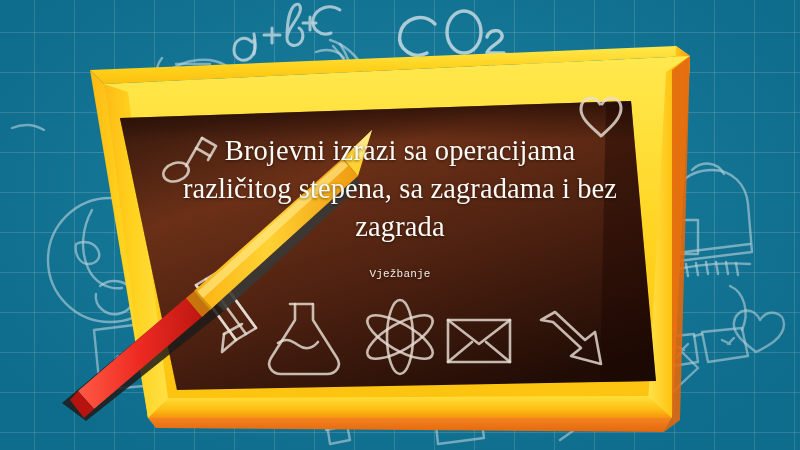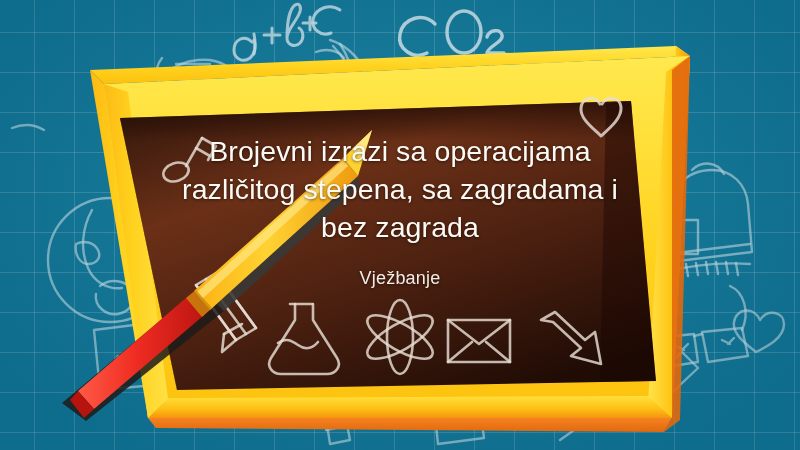--- a/index.html
+++ b/index.html
@@ -30,30 +30,30 @@
   .doodles svg{position:absolute;left:0;top:0;}
   
   .pencil{position:absolute;left:0;top:0;}
   
   .board-wrap{position:absolute;left:0;top:0;}
   
   .txtlayer{position:absolute;left:0;top:0;width:800px;height:450px;pointer-events:none;}
   .title{
     position:absolute;left:170px;top:132px;width:460px;
     text-align:center;color:#fdfaf6;
-    font-family:Liberation Sans, sans-serif;
+    font-family:Liberation Serif, serif;
     font-size:28.5px;line-height:38px;font-weight:400;
     letter-spacing:.1px;
     text-shadow:0 1px 3px rgba(0,0,0,.55);
   }
   .subtitle{
     position:absolute;left:170px;top:268px;width:460px;
     text-align:center;color:#f4ece6;
-    font-family:Liberation Sans, sans-serif;
-    font-size:18px;font-weight:400;letter-spacing:.2px;
+    font-family:Liberation Mono, monospace;
+    font-size:11px;font-weight:400;letter-spacing:.2px;
     text-shadow:0 1px 3px rgba(0,0,0,.5);
   }
 </style>
 </head>
 <body>
 
 <div id="slide">
 
   <div class="grid"></div>
 

